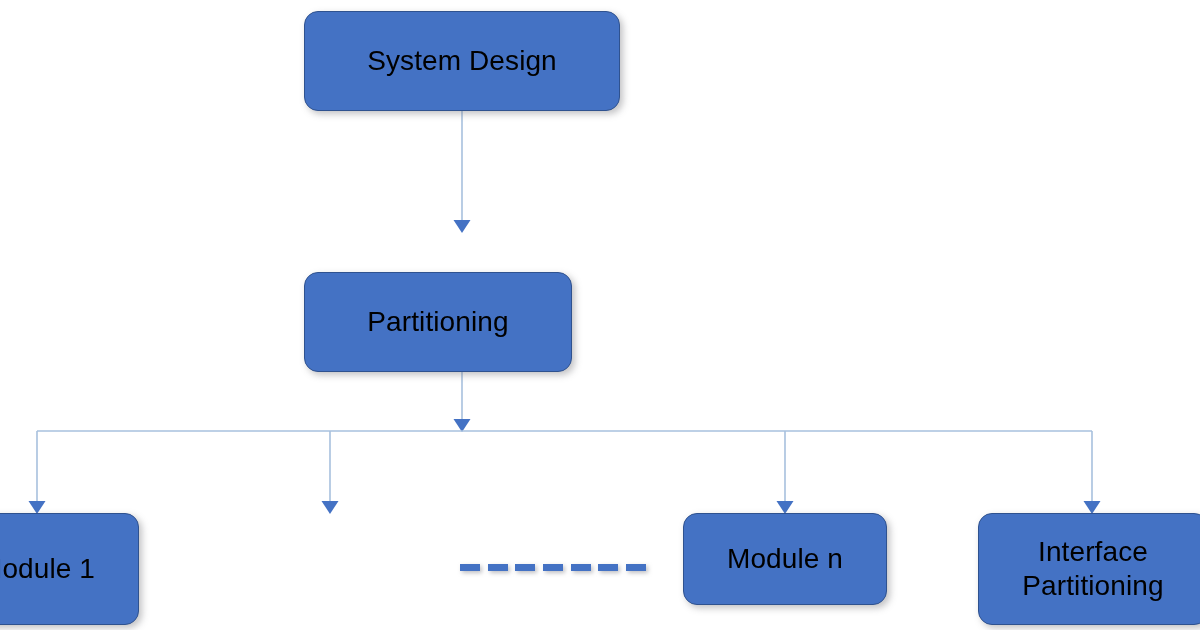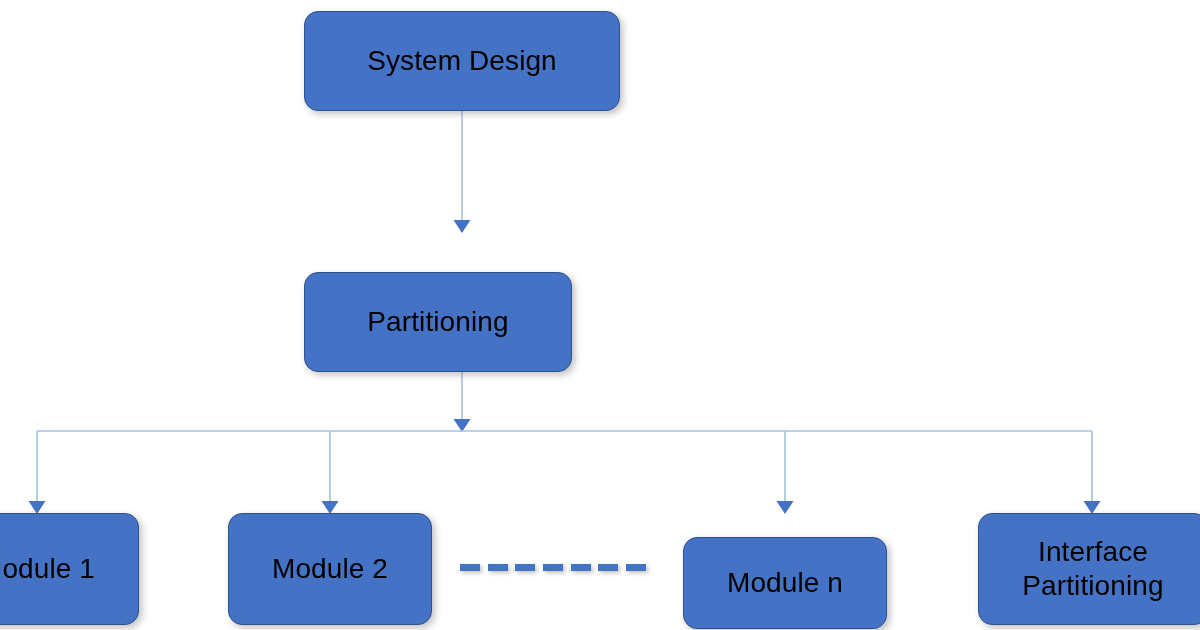--- a/index.html
+++ b/index.html
@@ -50,21 +50,21 @@
     letter-spacing: 0.1px;
     white-space: pre-line;
     padding: 0 6px;
   }
 
   
   #node-system-design { left: 304px;  top: 11px;  width: 316px; height: 100px; }
   #node-partitioning  { left: 304px;  top: 232px; width: 268px; height: 100px; margin-top: 40px; }
   #node-module-1      { left: -65px;  top: 513px; width: 204px; height: 112px; }
   #node-module-2      { left: 228px;  top: 513px; width: 204px; height: 112px; }
-  #node-module-n      { left: 683px;  top: 513px; width: 204px; height: 92px; margin-top: 24px; }
+  #node-module-n      { left: 683px;  top: 513px; width: 204px; height: 92px; }
   #node-interface-information { left: 978px; top: 513px; width: 230px; height: 112px; }
 
   
   #dashed-continuation {
     position: absolute;
     z-index: 2;
     left: 460px;
     top: 563px;
     width: 186px;
     height: 9px;
@@ -124,23 +124,20 @@
   </div>
 
   <div class="node" id="node-partitioning">
     <span class="node-label">Partitioning</span>
   </div>
 
   <div class="node" id="node-module-1">
     <span class="node-label">Module 1</span>
   </div>
 
-  <div class="node" id="node-module-2">
-    <span class="node-label">Module 2</span>
-  </div>
 
   <div id="dashed-continuation">
     <span class="dash"></span>
     <span class="dash"></span>
     <span class="dash"></span>
     <span class="dash"></span>
     <span class="dash"></span>
     <span class="dash"></span>
     <span class="dash"></span>
   </div>

